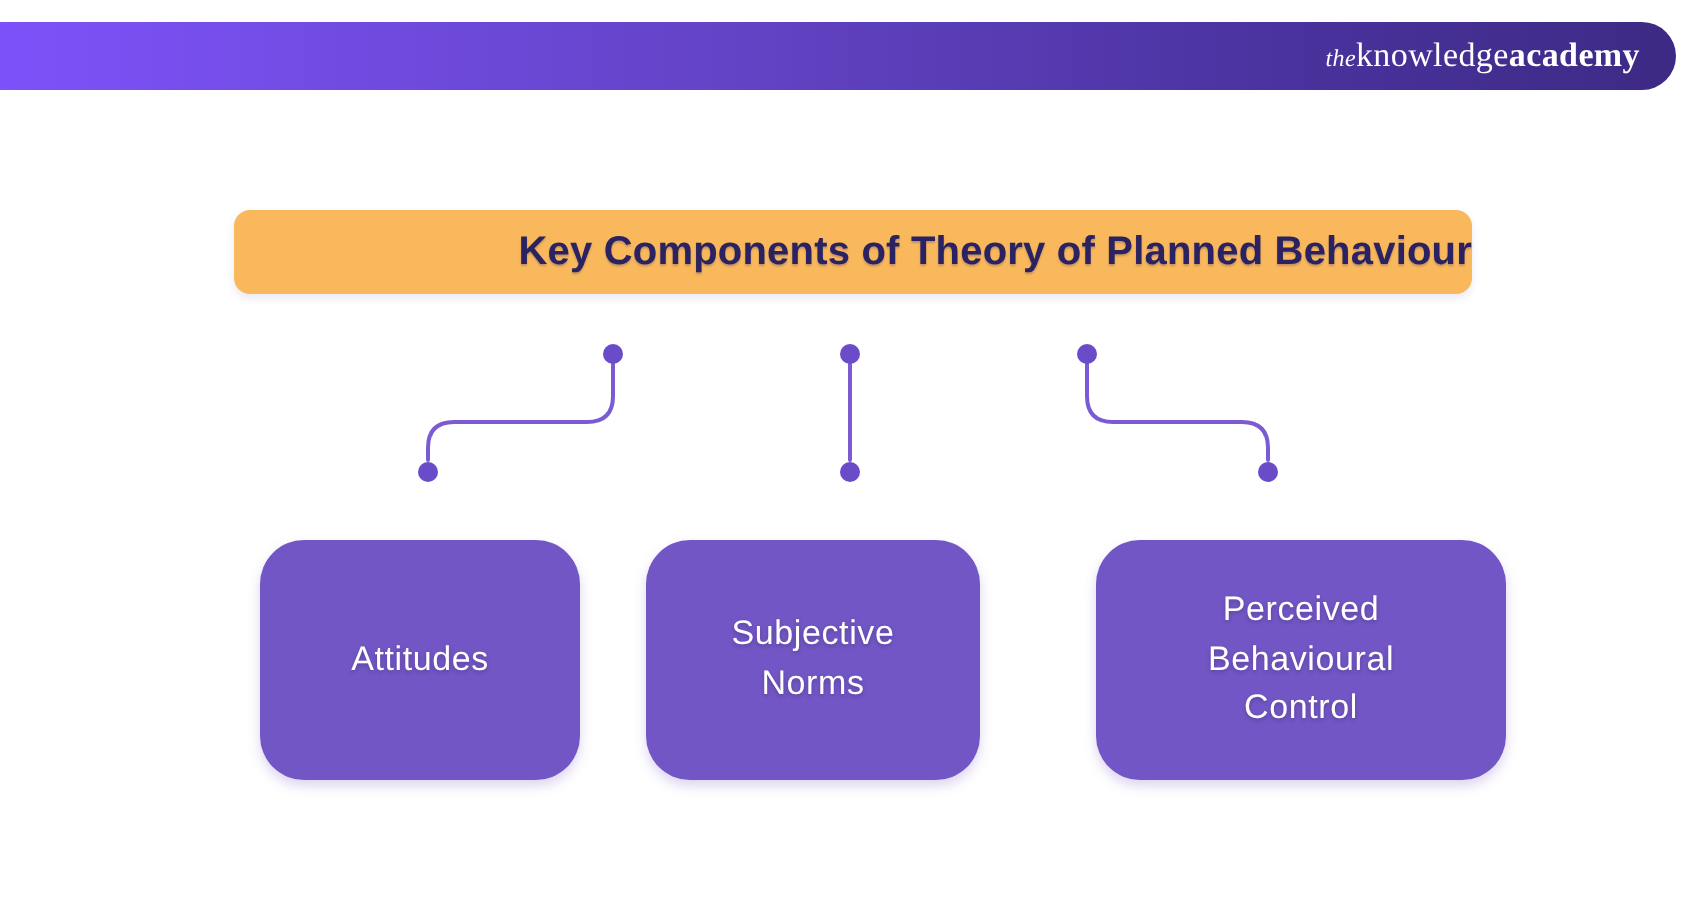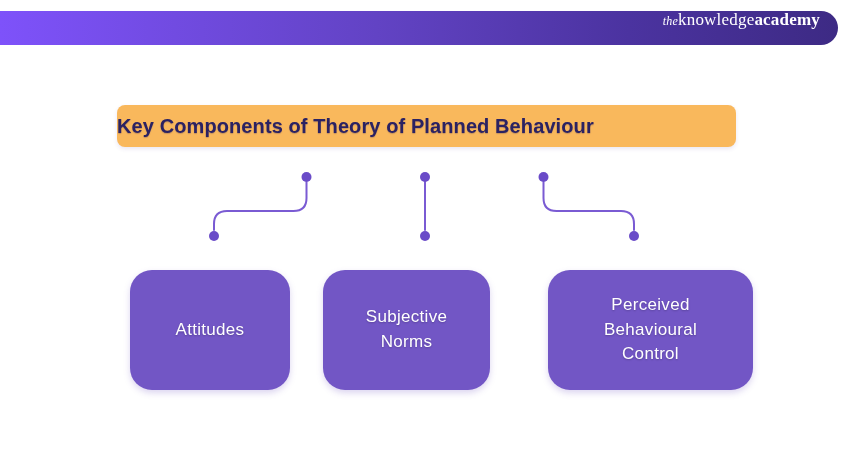--- a/index.html
+++ b/index.html
@@ -11,21 +11,21 @@
 
   
   .topbar {
     position: absolute;
     left: 0; top: 11;
     top: 11px;
     width: 838px; height: 34px;
     background: linear-gradient(90deg, #7e52fa 0%, #6243c4 45%, #4b33a0 75%, #3d2a84 100%);
     border-radius: 0 17px 17px 0;
     display: flex;
-    align-items: flex-start;
+    align-items: center;
     justify-content: flex-end;
     padding-right: 18px;
   }
   .logo {
     color: #ffffff;
     font-family: "Liberation Serif", "DejaVu Serif", serif;
     white-space: nowrap;
     letter-spacing: 0.2px;
     line-height: 1;
   }
@@ -44,21 +44,21 @@
 
   
   .title-banner {
     position: absolute;
     left: 117px; top: 105px;
     width: 619px; height: 42px;
     background: #f9b85c;
     border-radius: 8px;
     display: flex;
     align-items: center;
-    justify-content: flex-start;
+    justify-content: flex-end;
     box-shadow: 0 2px 4px rgba(80, 60, 160, 0.12);
   }
   .title-banner h1 {
     font-size: 20px;
     font-weight: 700;
     color: #2b2262;
     letter-spacing: 0.1px;
     text-shadow: 0 1px 1px rgba(43,34,98,0.25);
   }
 

